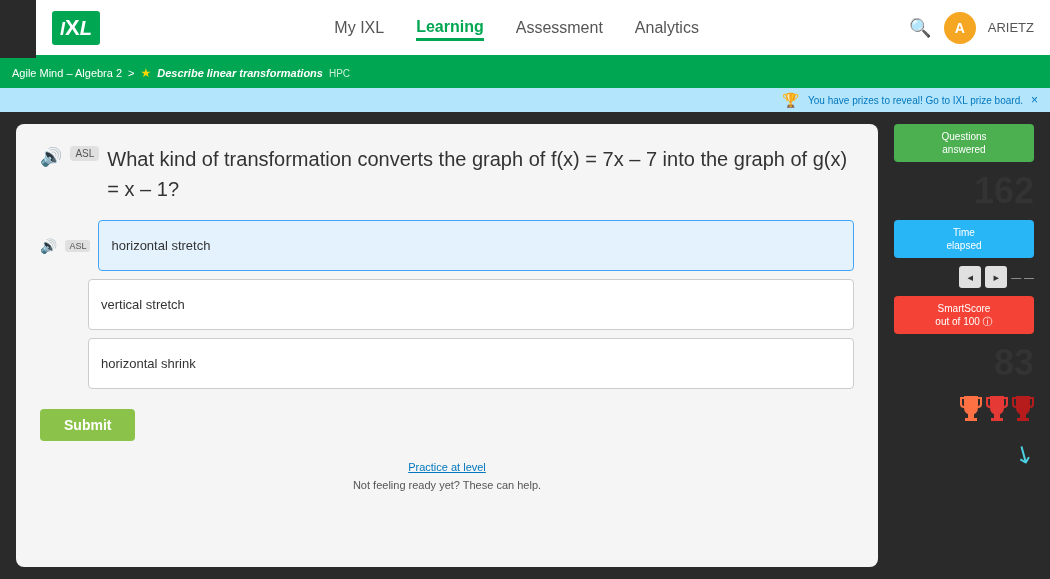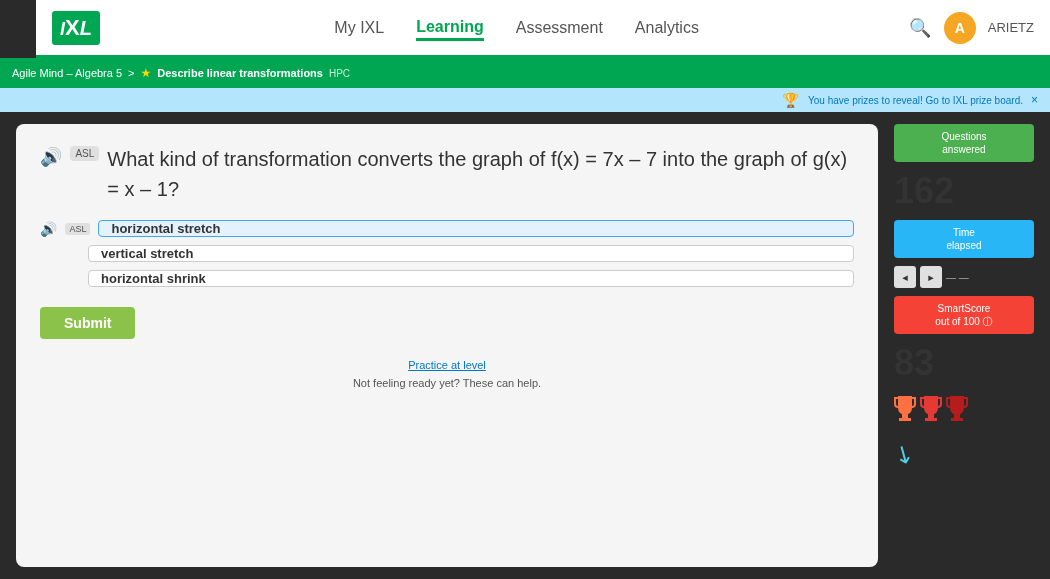--- a/index.html
+++ b/index.html
@@ -107,20 +107,21 @@
       font-size: 11px;
     }
     .breadcrumb-star {
       color: #ffd700;
       font-size: 12px;
     }
     .breadcrumb-current {
       color: #fff;
       font-size: 11px;
       font-weight: bold;
+      font-style: italic;
     }
     .breadcrumb-hpc {
       color: #c8f0d8;
       font-size: 10px;
     }
 
     
     .prize-banner {
       background: #b3e5fc;
       padding: 4px 12px;
@@ -225,25 +226,24 @@
       font-size: 9px;
       padding: 1px 4px;
       color: #555;
     }
 
     .answer-input-wrapper {
       flex: 1;
       background: #fff;
       border: 1px solid #ccc;
       border-radius: 4px;
-      padding: 0 12px;
-      display: flex;
-      align-items: center;
-      cursor: pointer;
-      font-weight: bold;
+      padding: 17px 12px;
+      display: flex;
+      align-items: center;
+      cursor: pointer;
     }
 
     .answer-label {
       font-size: 13px;
       color: #333;
     }
 
     .selected-option .answer-input-wrapper {
       background: #e3f2fd;
       border-color: #42a5f5;
@@ -283,21 +283,21 @@
     .help-subtitle {
       color: #555;
       font-size: 11px;
     }
 
     
     .side-panel {
       width: 140px;
       display: flex;
       flex-direction: column;
-      align-items: flex-start;
+      align-items: flex-end;
       gap: 8px;
     }
 
     .questions-answered-btn {
       background: #4caf50;
       color: #fff;
       border: none;
       border-radius: 4px;
       padding: 6px 10px;
       font-size: 10px;
@@ -390,21 +390,21 @@
     <a class="nav-item">Analytics</a>
   </nav>
   <div class="header-right">
     <button class="search-icon-btn">🔍</button>
     <div class="user-avatar">A</div>
     <span class="username">ARIETZ</span>
   </div>
 </div>
 
 <div class="breadcrumb-bar">
-  <span class="breadcrumb-text">Agile Mind – Algebra 5</span>
+  <span class="breadcrumb-text">Agile Mind – Algebra 2</span>
   <span class="breadcrumb-separator">&gt;</span>
   <span class="breadcrumb-star">★</span>
   <span class="breadcrumb-current">Describe linear transformations</span>
   <span class="breadcrumb-hpc">HPC</span>
 </div>
 
 <div class="prize-banner">
   <span class="prize-icon">🏆</span>
   <span class="prize-text">You have prizes to reveal! Go to IXL prize board.</span>
   <span class="prize-close">×</span>

